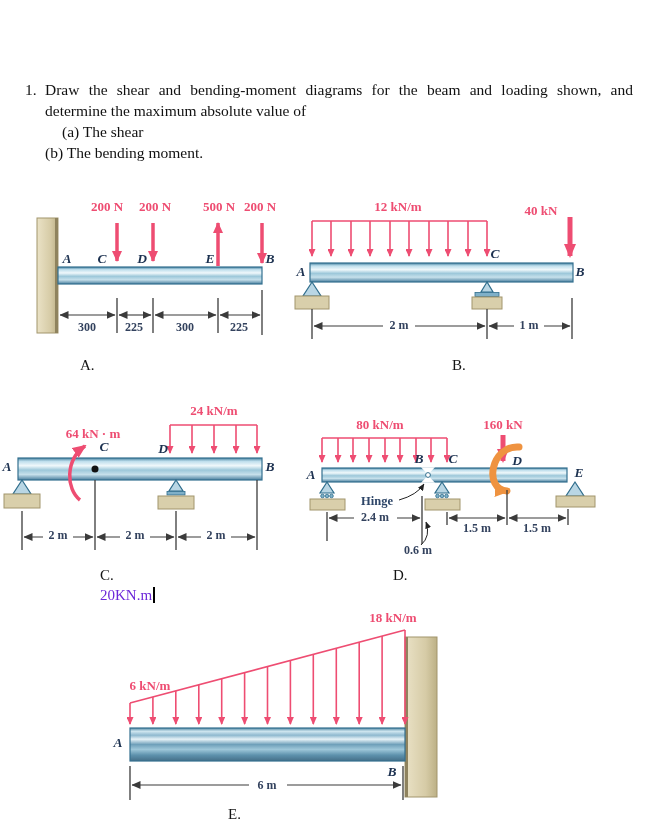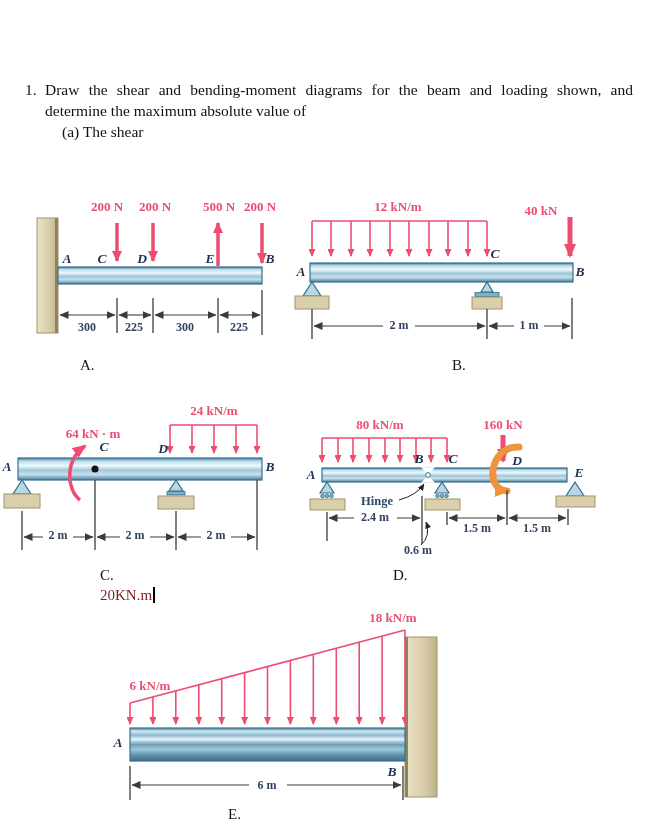--- a/index.html
+++ b/index.html
@@ -2,21 +2,21 @@
 <html><head>
 <meta charset="utf-8">
 <style>
   html,body{margin:0;padding:0;background:#fff;}
   #page{position:relative;width:656px;height:836px;background:#ffffff;overflow:hidden;
         font-family:"Liberation Serif",serif;color:#151515;}
   .abs{position:absolute;}
   .ptext{font-size:15.5px;line-height:20px;color:#111;}
   .justify{text-align:justify;text-align-last:justify;}
   .cap{font-size:15px;color:#151515;}
-  .answer{font-size:15px;color:#7f1d1d;}
+  .answer{font-size:15px;color:#6d28d9;}
   .cursor{display:inline-block;width:2px;height:16px;background:#000;margin-left:1px;vertical-align:-3px;}
   svg{overflow:visible;}
   svg text{text-anchor:middle;}
   .lbl-load{font-family:"Liberation Serif",serif;font-size:13px;font-weight:bold;fill:#ee4d72;}
   .lbl-pt{font-family:"Liberation Serif",serif;font-size:13.5px;font-weight:bold;font-style:italic;fill:#1c3150;}
   .lbl-dim{font-family:"Liberation Serif",serif;font-size:12px;font-weight:bold;fill:#33425e;}
   .lbl-hinge{font-family:"Liberation Serif",serif;font-size:12.5px;font-weight:bold;fill:#2e4668;}
   .beam{fill:url(#gBeam);stroke:#34708f;stroke-width:1.2;}
   .beamE{fill:url(#gBeamE);stroke:#34708f;stroke-width:1.2;}
   .wall{fill:url(#gWall);stroke:#a2956c;stroke-width:1;}
@@ -78,20 +78,21 @@
     </linearGradient>
   </defs>
 </svg>
 
 <div id="page">
 
   <div class="abs ptext" style="left:25px;top:80px;">1.</div>
   <div class="abs ptext justify" style="left:45px;top:80px;width:588px;">Draw the shear and bending-moment diagrams for the beam and loading shown, and</div>
   <div class="abs ptext" style="left:45px;top:101px;">determine the maximum absolute value of</div>
   <div class="abs ptext" style="left:62px;top:122px;">(a) The shear</div>
+  <div class="abs ptext" style="left:45px;top:143px;">(b) The bending moment.</div>
 
   <svg class="abs" style="left:30px;top:193px;" width="270" height="152">
     <g>
       <rect class="wall" x="7" y="25" width="21" height="115"></rect>
       <rect x="25" y="25" width="3" height="115" fill="#8f835e"></rect>
     </g>
     <rect class="beam" x="28" y="74" width="204" height="17"></rect>
     <g>
       <text class="lbl-pt" x="37" y="70">A</text>
       <text class="lbl-pt" x="72" y="70">C</text>

